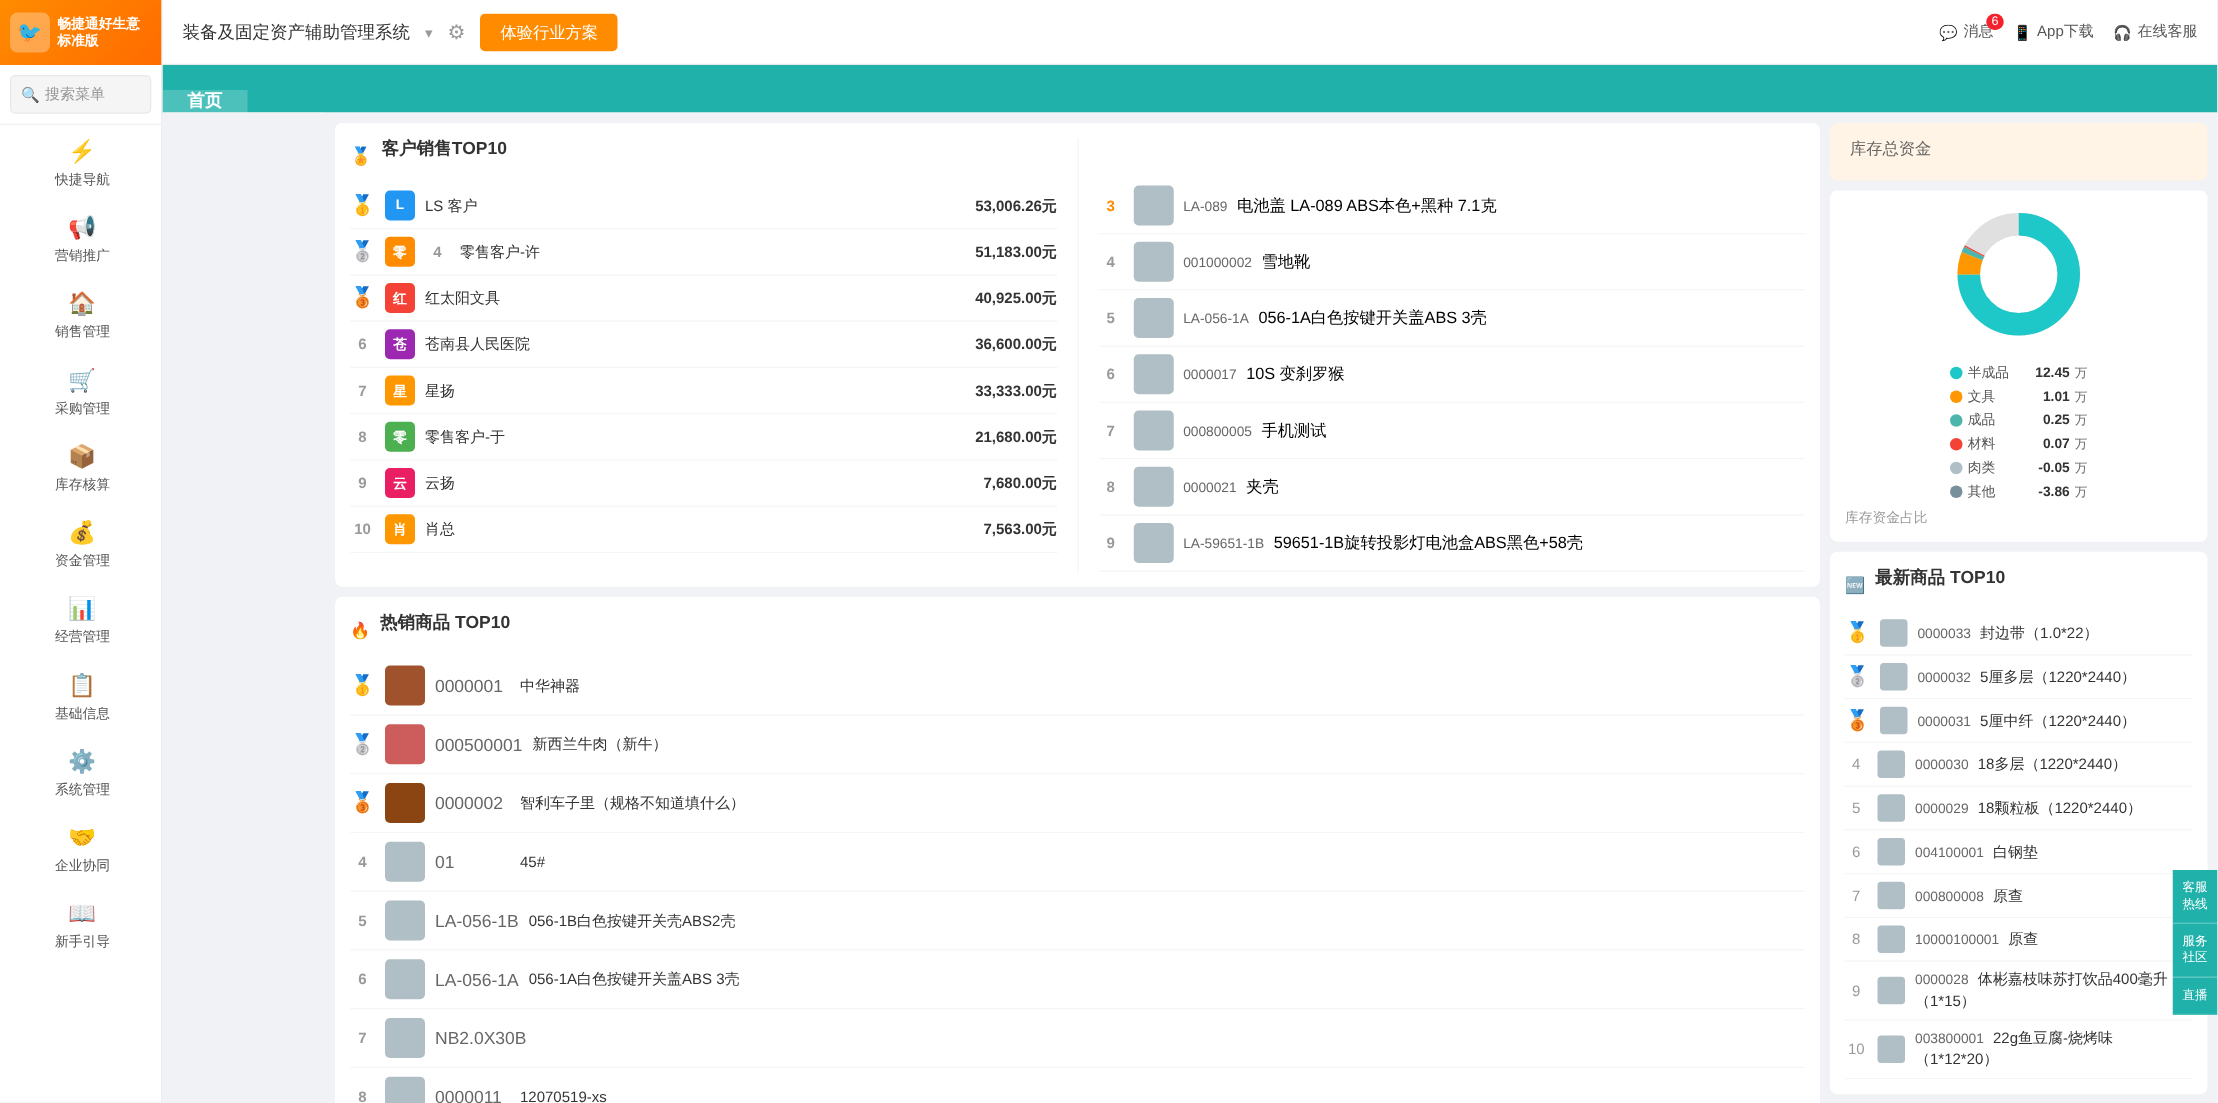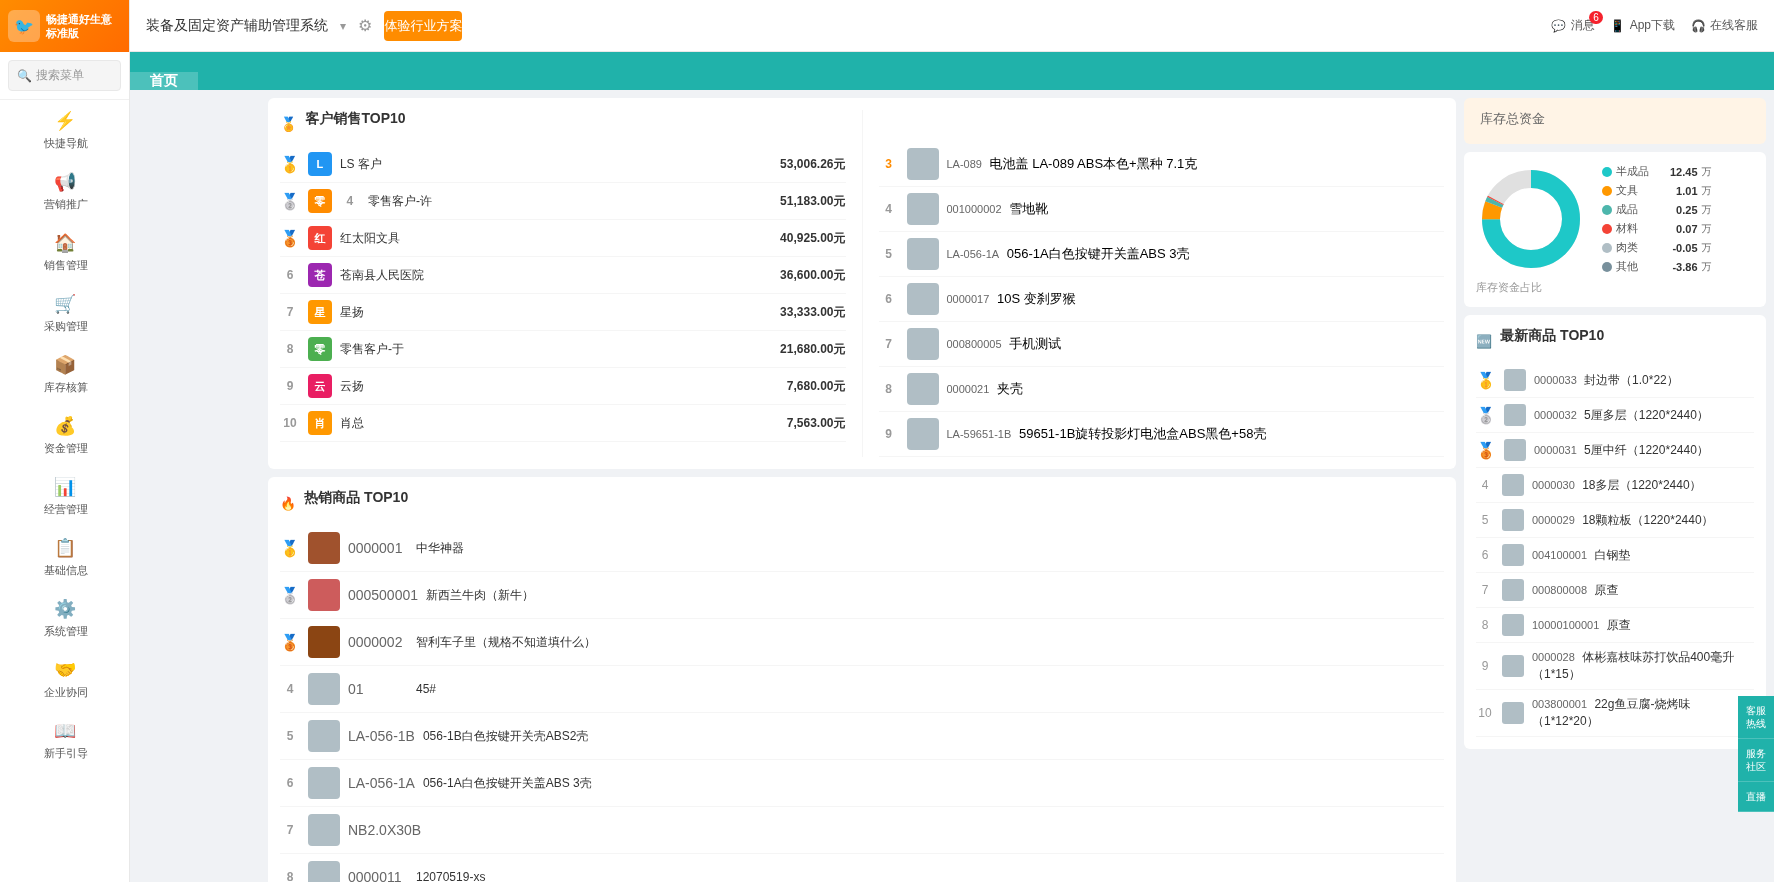--- a/index.html
+++ b/index.html
@@ -88,21 +88,21 @@
     .topbar-title {
       font-size: 14px;
       color: #333;
     }
     .topbar-arrow { color: #999; font-size: 12px; }
     .topbar-gear { color: #999; font-size: 16px; cursor: pointer; }
     .topbar-trial-btn {
       background: #ff8c00;
       color: #fff;
       border: none;
-      padding: 6px 0;
+      padding: 6px 16px;
       border-radius: 4px;
       cursor: pointer;
       font-size: 13px;
     }
     .topbar-right {
       margin-left: auto;
       display: flex;
       align-items: center;
       gap: 16px;
       color: #555;
@@ -214,21 +214,21 @@
     }
 
     
     .inventory-card { background: #fff4e6; border-radius: 6px; padding: 12px 16px; }
     .inventory-title { font-size: 13px; color: #666; margin-bottom: 4px; }
     .inventory-amount { font-size: 24px; font-weight: bold; color: #333; }
     .inventory-amount span { font-size: 16px; color: #666; }
 
     
     .donut-section { background: #fff; border-radius: 6px; padding: 12px; }
-    .donut-container { display: flex; align-items: center; gap: 16px; }
+    .donut-container { display: flex; align-items: center; gap: 16px; flex-direction: column; }
     .donut-svg { flex-shrink: 0; }
     .legend { display: flex; flex-direction: column; gap: 4px; font-size: 11px; }
     .legend-item { display: flex; align-items: center; gap: 4px; }
     .legend-dot { width: 10px; height: 10px; border-radius: 50%; flex-shrink: 0; }
     .legend-label { color: #555; min-width: 50px; }
     .legend-value { color: #333; font-weight: bold; margin-left: auto; }
     .legend-suffix { color: #666; font-size: 10px; }
     .inventory-label { font-size: 11px; color: #999; margin-top: 6px; text-align: left; }
 
     

